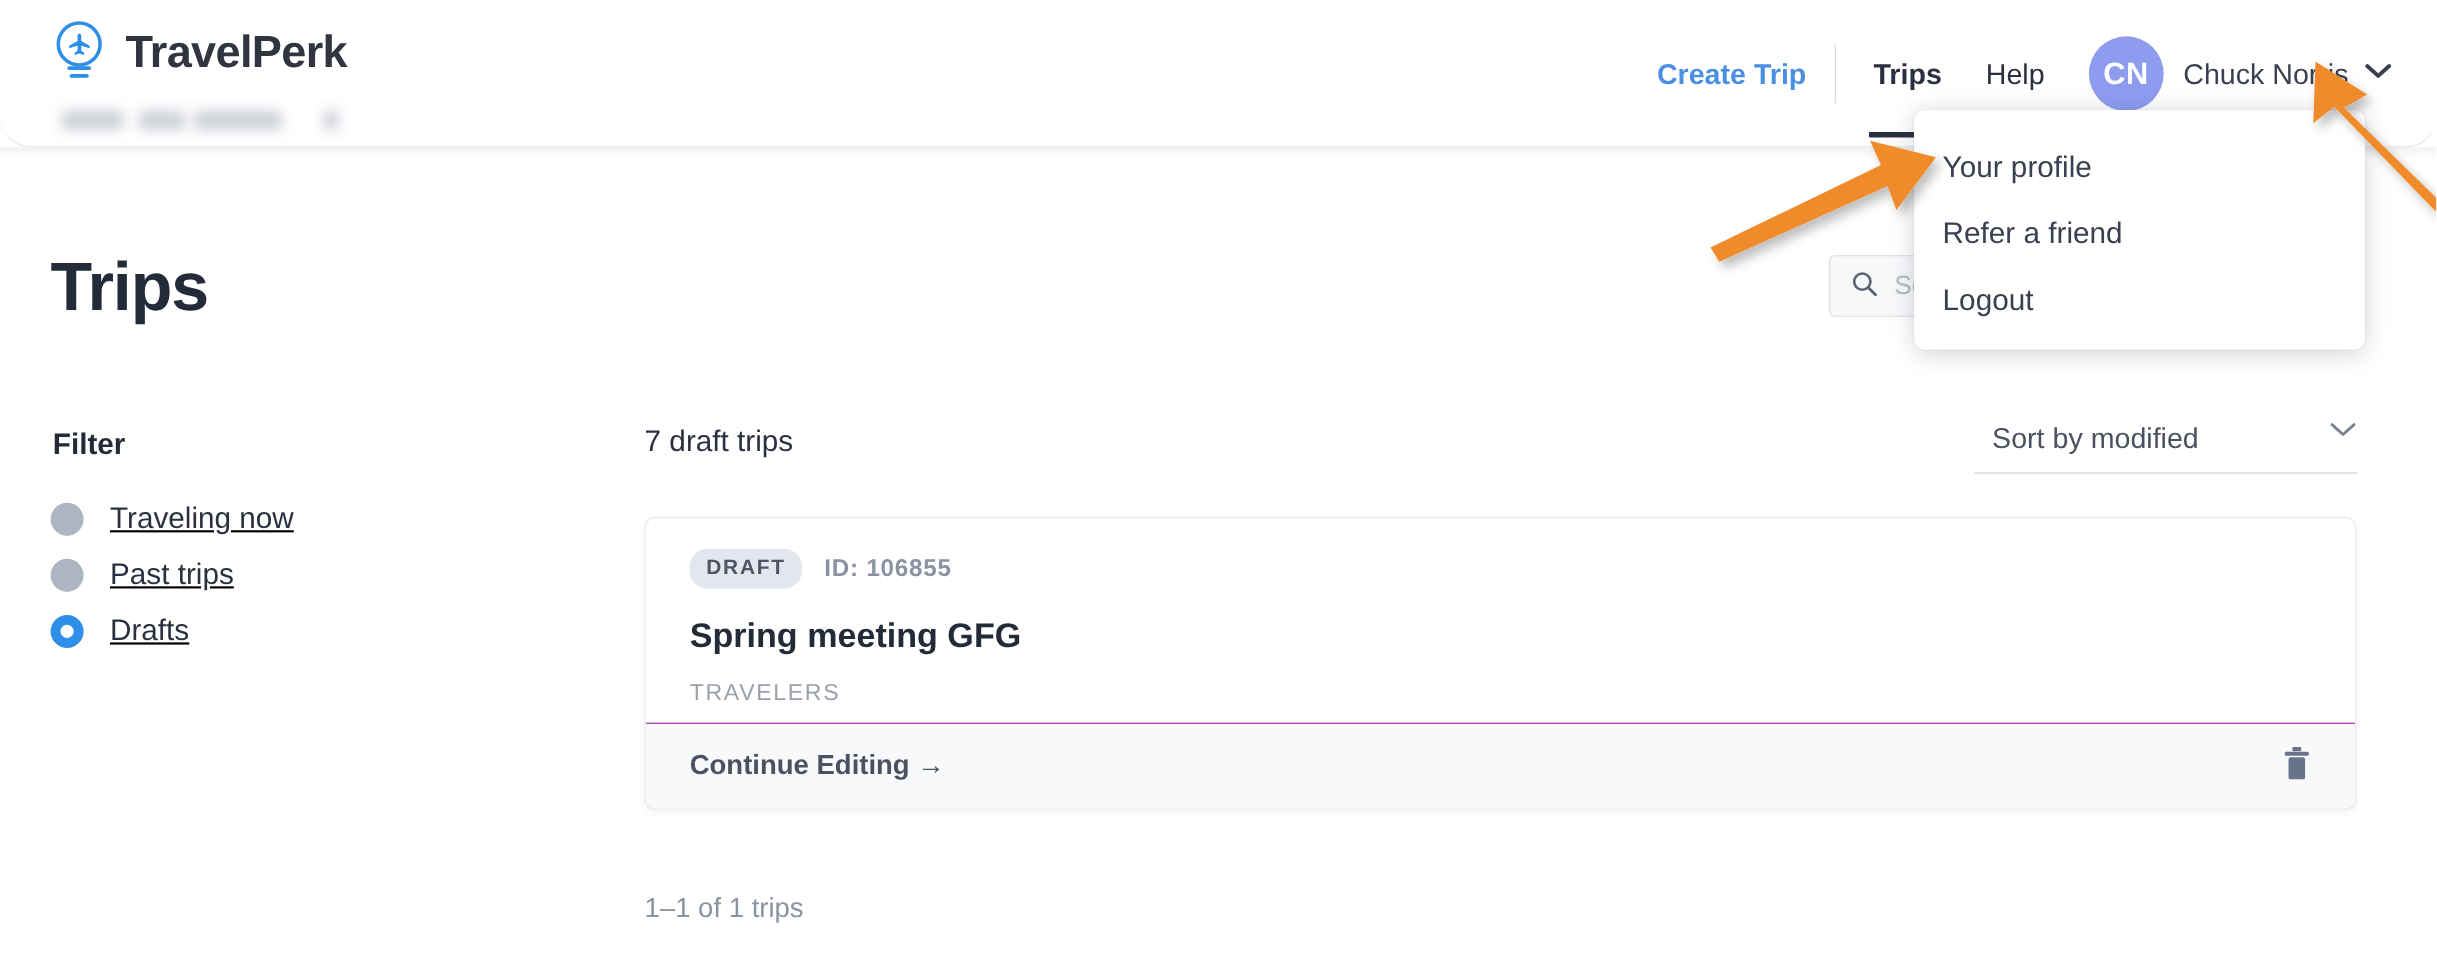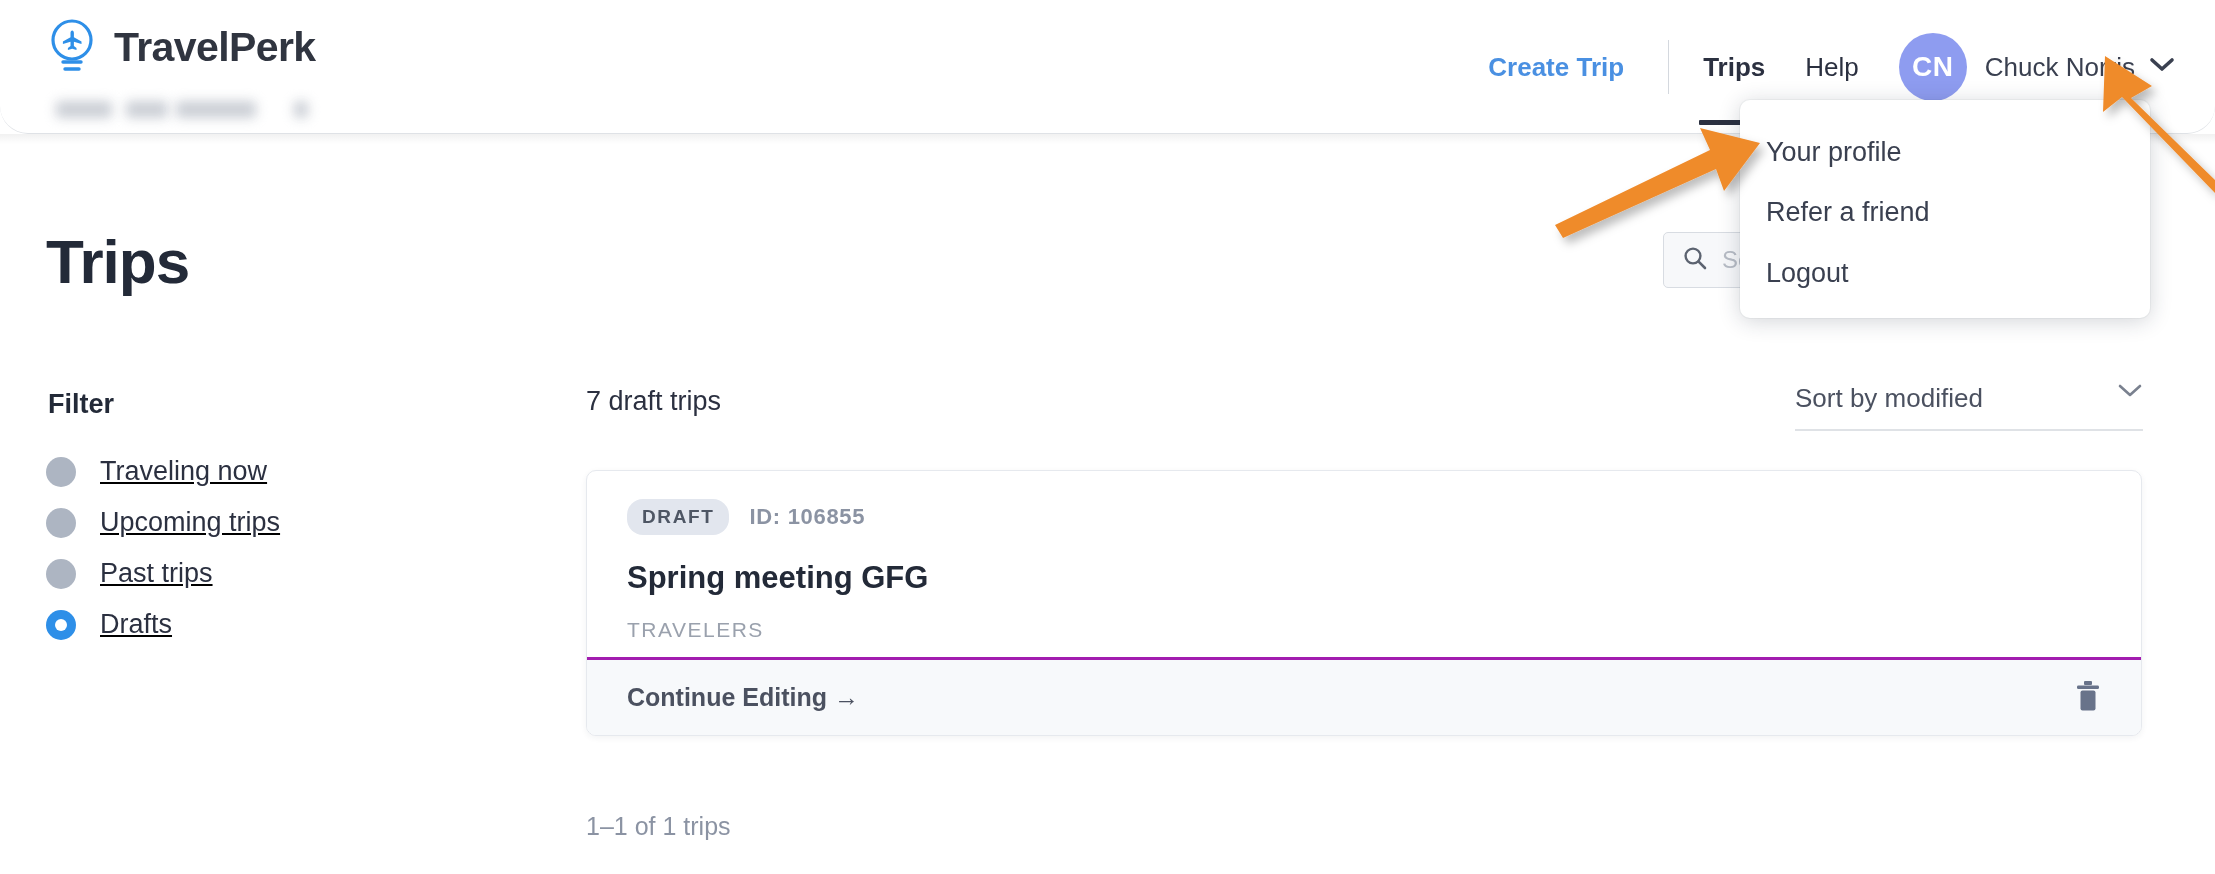--- a/index.html
+++ b/index.html
@@ -28,21 +28,21 @@
   .brand-name { font-size: 41px; font-weight: bold; color: #303540; letter-spacing: -0.6px; }
 
   .blurred-strip {
     position: absolute; left: 48px; top: 97px; width: 262px; height: 26px;
     z-index: 21; pointer-events: none;
   }
   .blur-chunk { position: absolute; top: 4px; height: 17px; background: #c8ccd3; border-radius: 3px;
                 filter: blur(6px); opacity: 0.95; }
 
   .nav { position: absolute; right: 40px; top: 0; height: 134px; display: flex; align-items: center; }
-  .nav-create { font-size: 26px; font-weight: bold; color: #4a90e2; cursor: pointer; margin-right: 44px; }
+  .nav-create { font-size: 26px; font-weight: bold; color: #4a90e2; cursor: pointer; margin-right: 26px; }
   .nav-divider { width: 1px; height: 54px; background: #d4d8de; margin-right: 34px; }
   .nav-item { font-size: 26px; color: #2b3040; margin-right: 40px; position: relative; cursor: pointer; }
   .nav-item.active { font-weight: bold; }
   .nav-item.active::after {
     content: ""; position: absolute; left: -4px; right: -4px; bottom: -42px;
     height: 5px; background: #2b3040; border-radius: 1px;
   }
   .nav-user { display: flex; align-items: center; cursor: pointer; justify-content: space-between; }
   .avatar {
     width: 68px; height: 68px; border-radius: 50%;
@@ -83,42 +83,42 @@
   }
   .search-ph { font-size: 24px; color: #b7bcc5; margin-left: 14px; }
 
   
   .count-text { position: absolute; left: 586px; top: 386px; font-size: 27px; color: #2b3040; }
   .sort {
     position: absolute; left: 1795px; top: 383px; width: 348px; height: 48px;
     border-bottom: 2px solid #dfe2e6; display: flex; align-items: flex-start;
     justify-content: space-between; cursor: pointer;
   }
-  .sort-label { font-size: 26px; color: #4b5160; }
+  .sort-label { font-size: 26px; color: #4b5160; margin-left: 16px; }
   .sort-caret { color: #7a818f; }
 
   
   .card {
     position: absolute; left: 586px; top: 470px; width: 1556px; height: 266px;
     background: #ffffff; border: 1px solid #e6e9ee; border-radius: 10px;
     box-shadow: 0 2px 6px rgba(40,50,70,0.06); overflow: hidden;
   }
   .card-body { padding: 28px 40px 0 40px; }
   .card-meta { display: flex; align-items: center; }
   .badge {
     background: #e2e6ee; color: #4e5664; font-size: 19px; font-weight: bold;
     letter-spacing: 1.6px; padding: 7px 15px; border-radius: 16px;
   }
   .card-id { font-size: 22px; font-weight: bold; color: #8b93a3; letter-spacing: 0.7px; margin-left: 20px; }
   .card-title { font-size: 31px; font-weight: bold; color: #232a38; margin-top: 25px; }
   .card-sub { font-size: 21px; color: #9aa1ad; letter-spacing: 1.5px; margin-top: 22px; }
   .card-traveler { font-size: 26px; color: #2b3040; margin-top: 10px; }
   .card-footer {
     position: absolute; left: 0; bottom: 0; width: 100%; height: 78px;
-    background: #f7f9fb; border-top: 3px solid #a21caf;
+    background: #f7f9fb; border-top: 1px solid #a21caf;
     display: flex; align-items: center; justify-content: space-between;
     padding: 0 38px 0 40px;
     margin-top: 48px;
   }
   .continue { font-size: 25px; font-weight: bold; color: #4b5160; cursor: pointer; }
   .trash { cursor: pointer; }
 
   .pager { position: absolute; left: 586px; top: 812px; font-size: 25px; color: #8b93a3; }
 
   
@@ -181,24 +181,20 @@
   </div>
 
   <div class="filter-head">Filter</div>
   <div class="filter-list">
     <div class="filter-row">
       <span class="radio"></span>
       <span class="filter-label">Traveling now</span>
     </div>
     <div class="filter-row">
       <span class="radio"></span>
-      <span class="filter-label">Upcoming trips</span>
-    </div>
-    <div class="filter-row">
-      <span class="radio"></span>
       <span class="filter-label">Past trips</span>
     </div>
     <div class="filter-row">
       <span class="radio on"></span>
       <span class="filter-label">Drafts</span>
     </div>
   </div>
 
   <div class="count-text">7 draft trips</div>
   <div class="sort">

